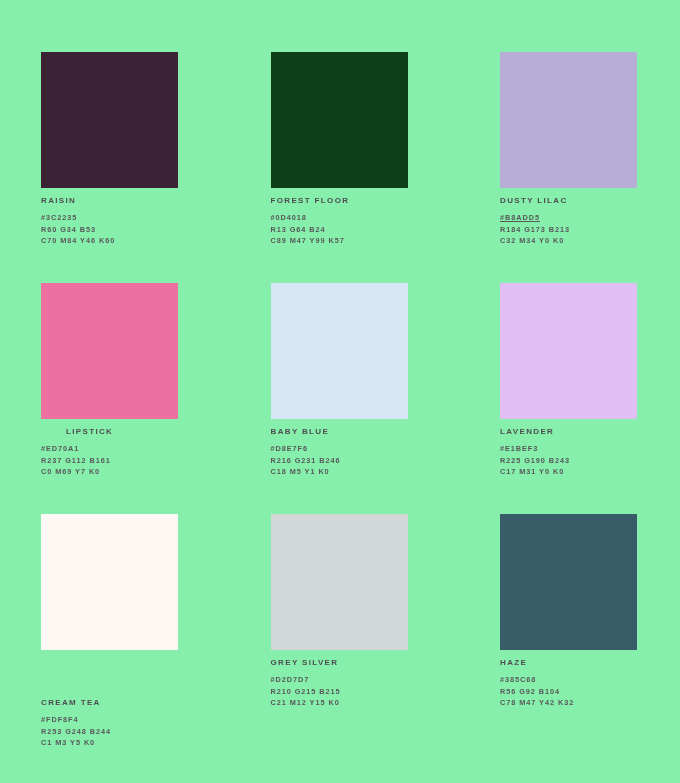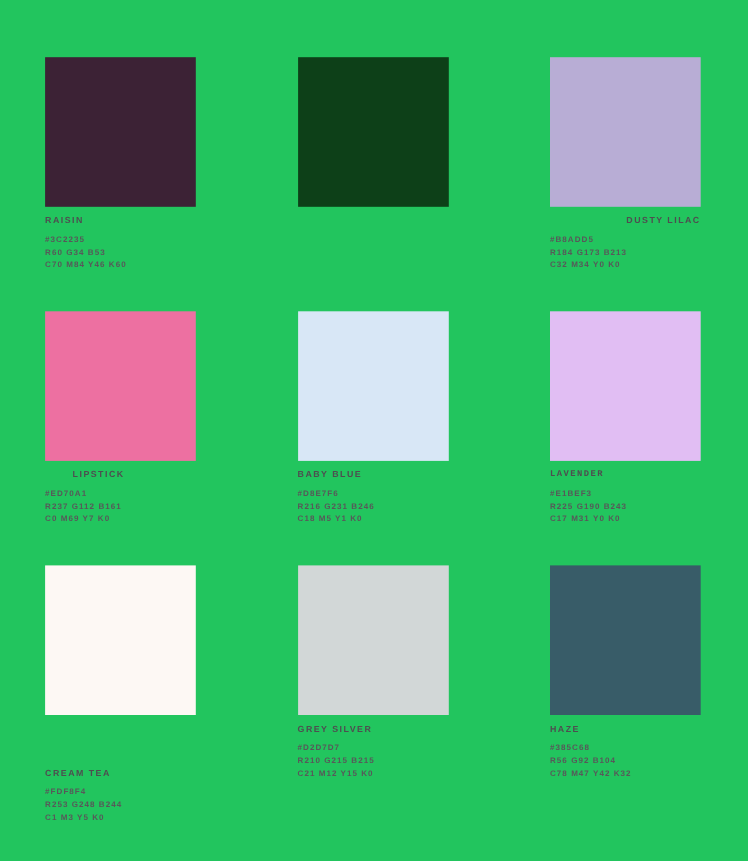--- a/index.html
+++ b/index.html
@@ -64,45 +64,53 @@
     line-height: 11.5px;
     letter-spacing: 0.95px;
     color: #58585a;
     font-weight: bold;
     white-space: nowrap;
   }
 </style>
 </head>
 <body style="background-color: rgb(255, 255, 255);">
 
-<div id="palette-page" style="background-color: #22c55e;">
+<div id="palette-page" style="background-color: #86efac;">
   <div class="palette-grid">
 
     <div class="swatch-cell">
       <div class="swatch-chip" style="background-color: rgb(60, 34, 53);"></div>
       <div class="swatch-info">
         <div class="swatch-name" style="color: rgb(78, 78, 80);">RAISIN</div>
         <div class="swatch-values">
           <div class="swatch-value-line" style="color: rgb(88, 88, 90);">#3C2235</div>
           <div class="swatch-value-line" style="color: rgb(88, 88, 90);">R60 G34 B53</div>
           <div class="swatch-value-line" style="color: rgb(88, 88, 90);">C70 M84 Y46 K60</div>
         </div>
       </div>
     </div>
 
     <div class="swatch-cell">
       <div class="swatch-chip" style="background-color: rgb(13, 64, 24);"></div>
+      <div class="swatch-info">
+        <div class="swatch-name" style="color: rgb(78, 78, 80);">FOREST FLOOR</div>
+        <div class="swatch-values">
+          <div class="swatch-value-line" style="color: rgb(88, 88, 90);">#0D4018</div>
+          <div class="swatch-value-line" style="color: rgb(88, 88, 90);">R13 G64 B24</div>
+          <div class="swatch-value-line" style="color: rgb(88, 88, 90);">C89 M47 Y99 K57</div>
+        </div>
+      </div>
     </div>
 
     <div class="swatch-cell">
       <div class="swatch-chip" style="background-color: rgb(184, 173, 213);"></div>
       <div class="swatch-info">
-        <div class="swatch-name" style="color: rgb(78, 78, 80); text-align: right;">DUSTY LILAC</div>
+        <div class="swatch-name" style="color: rgb(78, 78, 80);">DUSTY LILAC</div>
         <div class="swatch-values">
-          <div class="swatch-value-line" style="color: rgb(88, 88, 90);">#B8ADD5</div>
+          <div class="swatch-value-line" style="color: rgb(88, 88, 90); text-decoration: underline;">#B8ADD5</div>
           <div class="swatch-value-line" style="color: rgb(88, 88, 90);">R184 G173 B213</div>
           <div class="swatch-value-line" style="color: rgb(88, 88, 90);">C32 M34 Y0 K0</div>
         </div>
       </div>
     </div>
 
     <div class="swatch-cell">
       <div class="swatch-chip" style="background-color: rgb(237, 112, 161);"></div>
       <div class="swatch-info">
         <div class="swatch-name" style="color: rgb(78, 78, 80); padding-left: 25px;">LIPSTICK</div>
@@ -122,21 +130,21 @@
           <div class="swatch-value-line" style="color: rgb(88, 88, 90);">#D8E7F6</div>
           <div class="swatch-value-line" style="color: rgb(88, 88, 90);">R216 G231 B246</div>
           <div class="swatch-value-line" style="color: rgb(88, 88, 90);">C18 M5 Y1 K0</div>
         </div>
       </div>
     </div>
 
     <div class="swatch-cell">
       <div class="swatch-chip" style="background-color: rgb(225, 190, 243);"></div>
       <div class="swatch-info">
-        <div class="swatch-name" style="color: rgb(78, 78, 80); font-family: Liberation Mono, monospace;">LAVENDER</div>
+        <div class="swatch-name" style="color: rgb(78, 78, 80);">LAVENDER</div>
         <div class="swatch-values">
           <div class="swatch-value-line" style="color: rgb(88, 88, 90);">#E1BEF3</div>
           <div class="swatch-value-line" style="color: rgb(88, 88, 90);">R225 G190 B243</div>
           <div class="swatch-value-line" style="color: rgb(88, 88, 90);">C17 M31 Y0 K0</div>
         </div>
       </div>
     </div>
 
     <div class="swatch-cell">
       <div class="swatch-chip" style="background-color: rgb(253, 248, 244);"></div>

